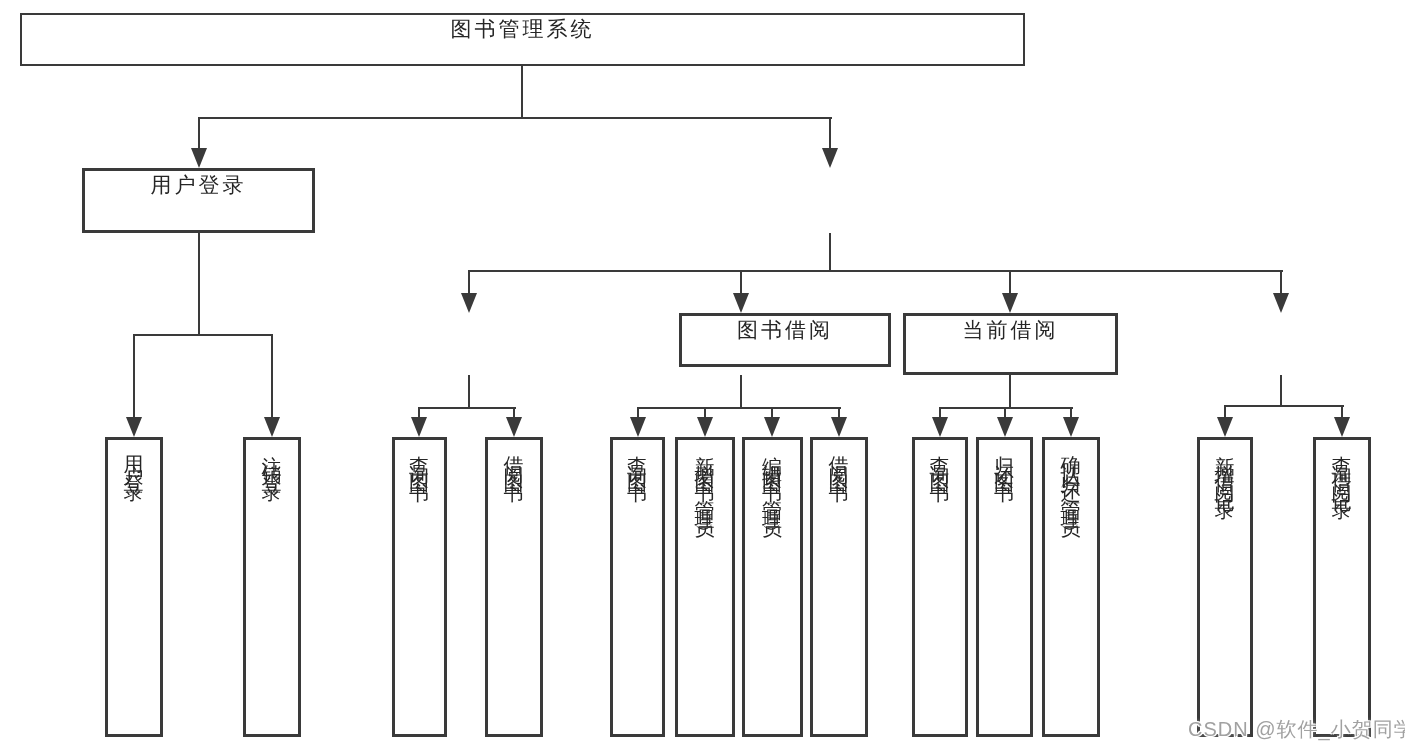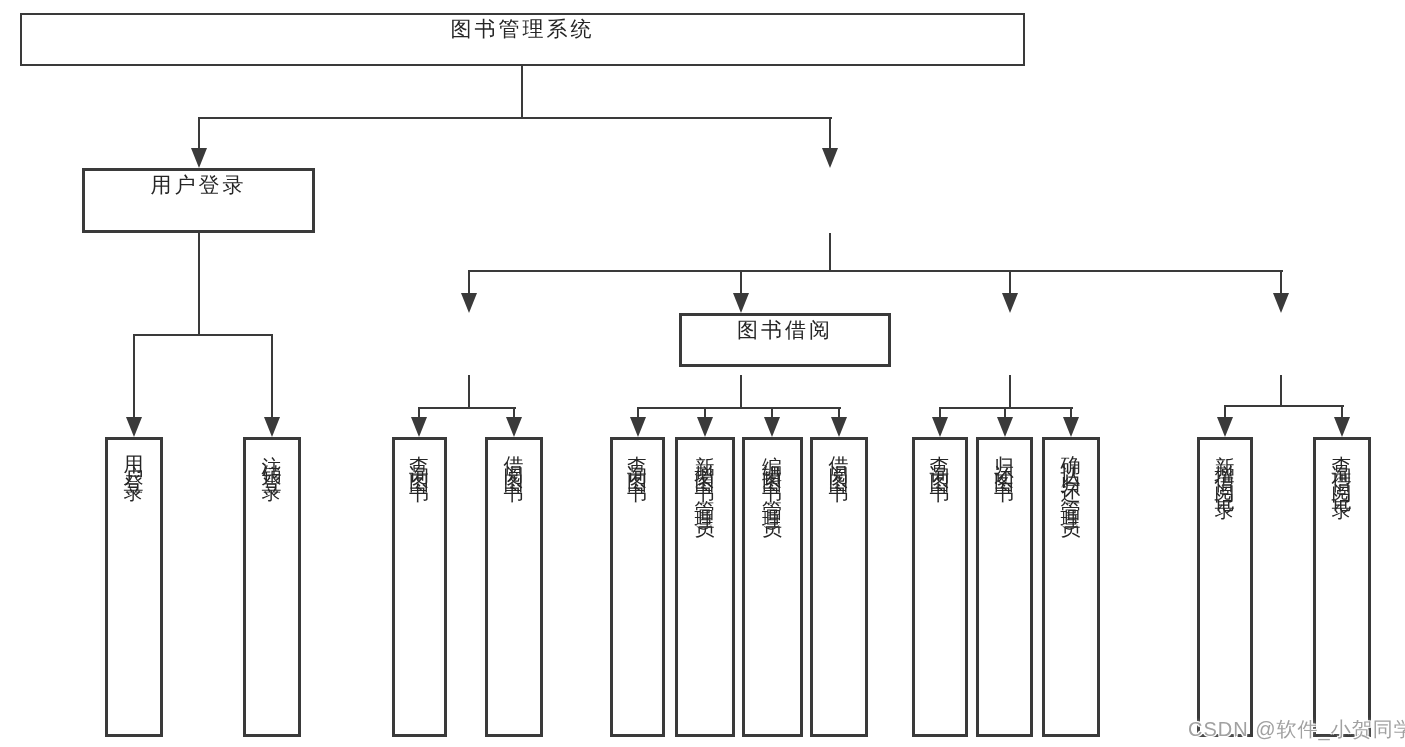--- a/index.html
+++ b/index.html
@@ -105,20 +105,23 @@
   <div class="vl" style="left:1009px; top:270px; height:28px;"></div>
   <div class="vl" style="left:1280px; top:270px; height:28px;"></div>
   <div class="arr" style="left:461px; top:293px;"></div>
   <div class="arr" style="left:733px; top:293px;"></div>
   <div class="arr" style="left:1002px; top:293px;"></div>
   <div class="arr" style="left:1273px; top:293px;"></div>
 
   <div class="node" style="left:635px; top:313px; width:212px; height:54px;margin-left:44px;">
     <span class="hlabel">图书借阅</span>
   </div>
+  <div class="node" style="left:903px; top:313px; width:215px; height:62px;">
+    <span class="hlabel">当前借阅</span>
+  </div>
 
   <div class="vl" style="left:468px; top:375px; height:34px;"></div>
   <div class="hl" style="left:418px; top:407px; width:98px;"></div>
   <div class="vl" style="left:418px; top:407px; height:14px;"></div>
   <div class="vl" style="left:513px; top:407px; height:14px;"></div>
   <div class="arr" style="left:411px; top:417px;"></div>
   <div class="arr" style="left:506px; top:417px;"></div>
 
   <div class="vl" style="left:740px; top:375px; height:34px;"></div>
   <div class="hl" style="left:637px; top:407px; width:204px;"></div>

